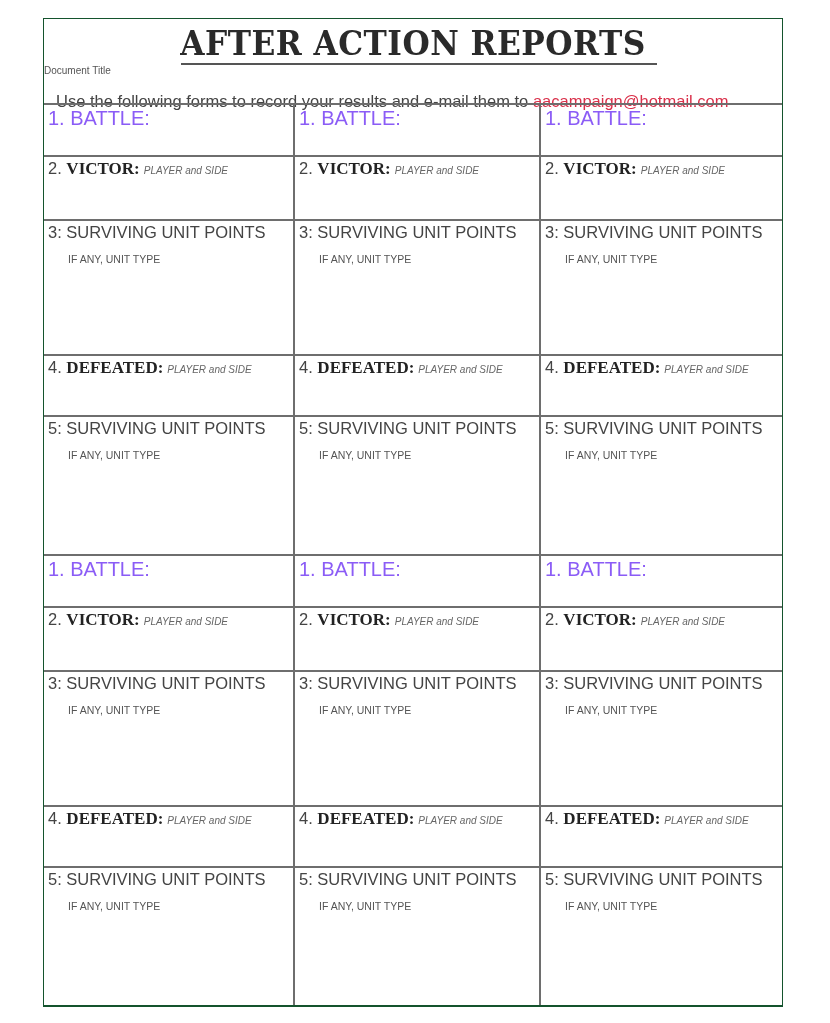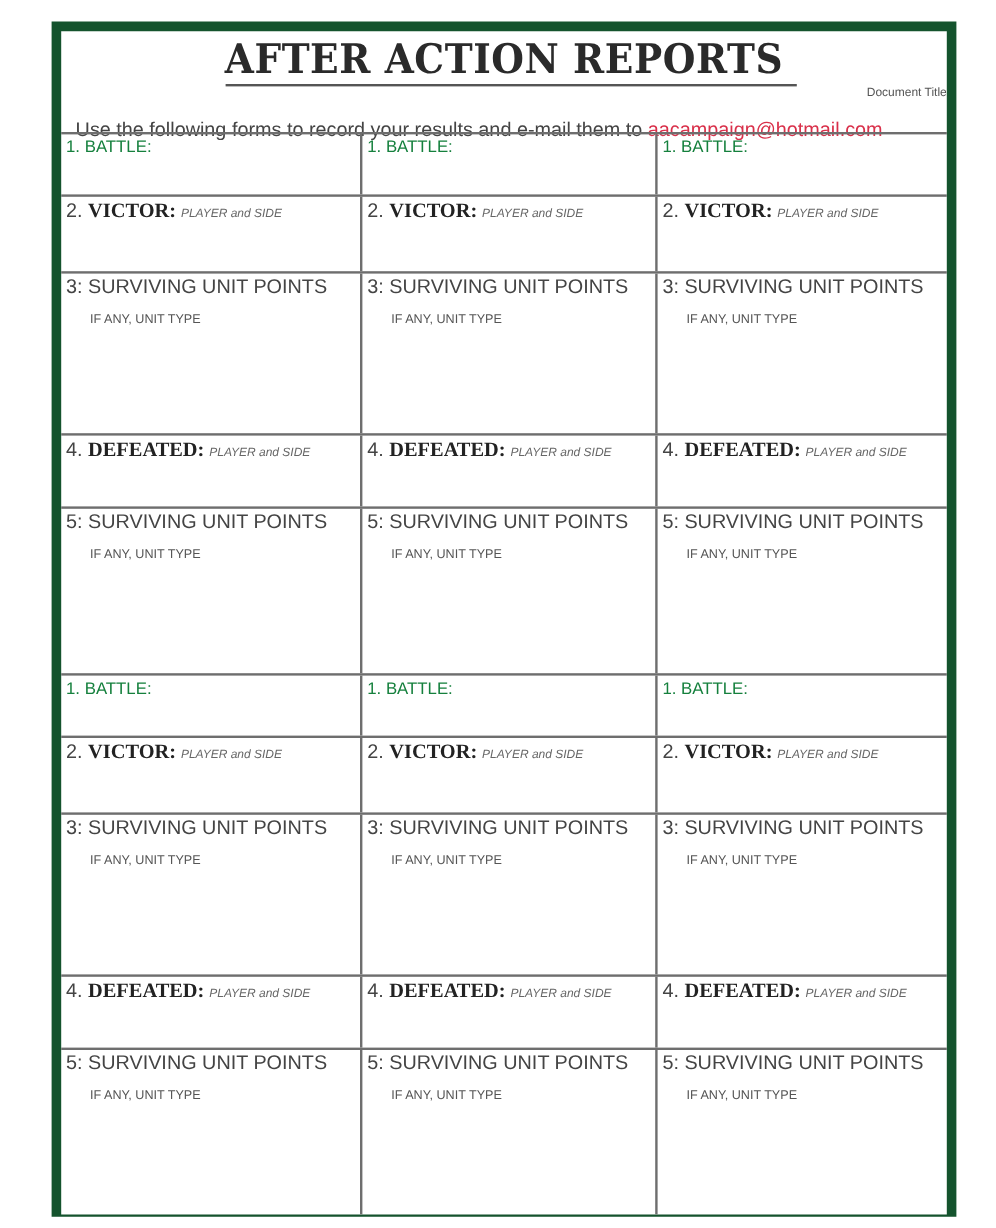--- a/index.html
+++ b/index.html
@@ -1,29 +1,29 @@
 <!DOCTYPE html>
 <html><head>
   <meta charset="utf-8">
   <style>
     html, body { margin: 0; padding: 0; background: #ffffff; }
     body { width: 830px; height: 1023px; position: relative; overflow: hidden; font-family: "Liberation Sans", sans-serif; color: #3a3a3a; }
-    .page { position: absolute; left: 43px; top: 18px; width: 738px; height: 986px; border: 8px solid #14532d; border-bottom-width: 2px; }
+    .page { position: absolute; left: 43px; top: 18px; width: 738px; height: 986px; border: 1px solid #14532d; border-bottom-width: 2px; }
     .header { position: absolute; left: 0; top: 0; width: 738px; height: 86px; }
     .title { position: absolute; left: 0; right: 0; top: 4px; text-align: center; font-family: "DejaVu Serif", serif; font-weight: bold; font-size: 34px; letter-spacing: 0.5px; color: #2a2a2a; transform: scaleX(0.92); }
     .title-line { position: absolute; left: 137px; width: 476px; top: 44px; height: 0; border-top: 2px solid #555; }
-    .subtitle { position: absolute; left: 0; right: 0; top: 46px; text-align: right; font-size: 10px; color: #555; }
+    .subtitle { position: absolute; left: 0; right: 0; top: 46px; text-align: left; font-size: 10px; color: #555; }
     .instructions { position: absolute; left: 12px; top: 58px; font-size: 16.5px; color: #444; white-space: nowrap; margin-top: 15px; }
     .email { color: #d9304a; }
     .grid { position: absolute; left: 0; top: 84px; width: 738px; }
     .row { position: relative; display: flex; border-top: 2px solid #6e6e6e; box-sizing: border-box; }
     .cell { position: relative; box-sizing: border-box; border-left: 2px solid #6e6e6e; padding: 2px 0 0 4px; overflow: hidden; }
     .cell:first-child { border-left: none; }
     .c1 { width: 249px; } .c2 { width: 246px; } .c3 { width: 243px; }
-    .lbl { font-size: 14px; color: #15803d; white-space: nowrap; }
+    .lbl { font-size: 20px; color: #8b5cf6; white-space: nowrap; }
     .lbl-big { font-size: 16.5px; color: #444; white-space: nowrap; }
     .bold { font-weight: bold; font-size: 17px; color: #222; font-family: Liberation Serif, serif; }
     .hint { font-style: italic; font-size: 10px; color: #666; margin-left: 4px; }
     .subhint { position: absolute; left: 24px; top: 32px; font-size: 10.5px; color: #555; white-space: nowrap; }
   </style>
 </head>
 <body>
 
 <div class="page">
   <div class="header">

